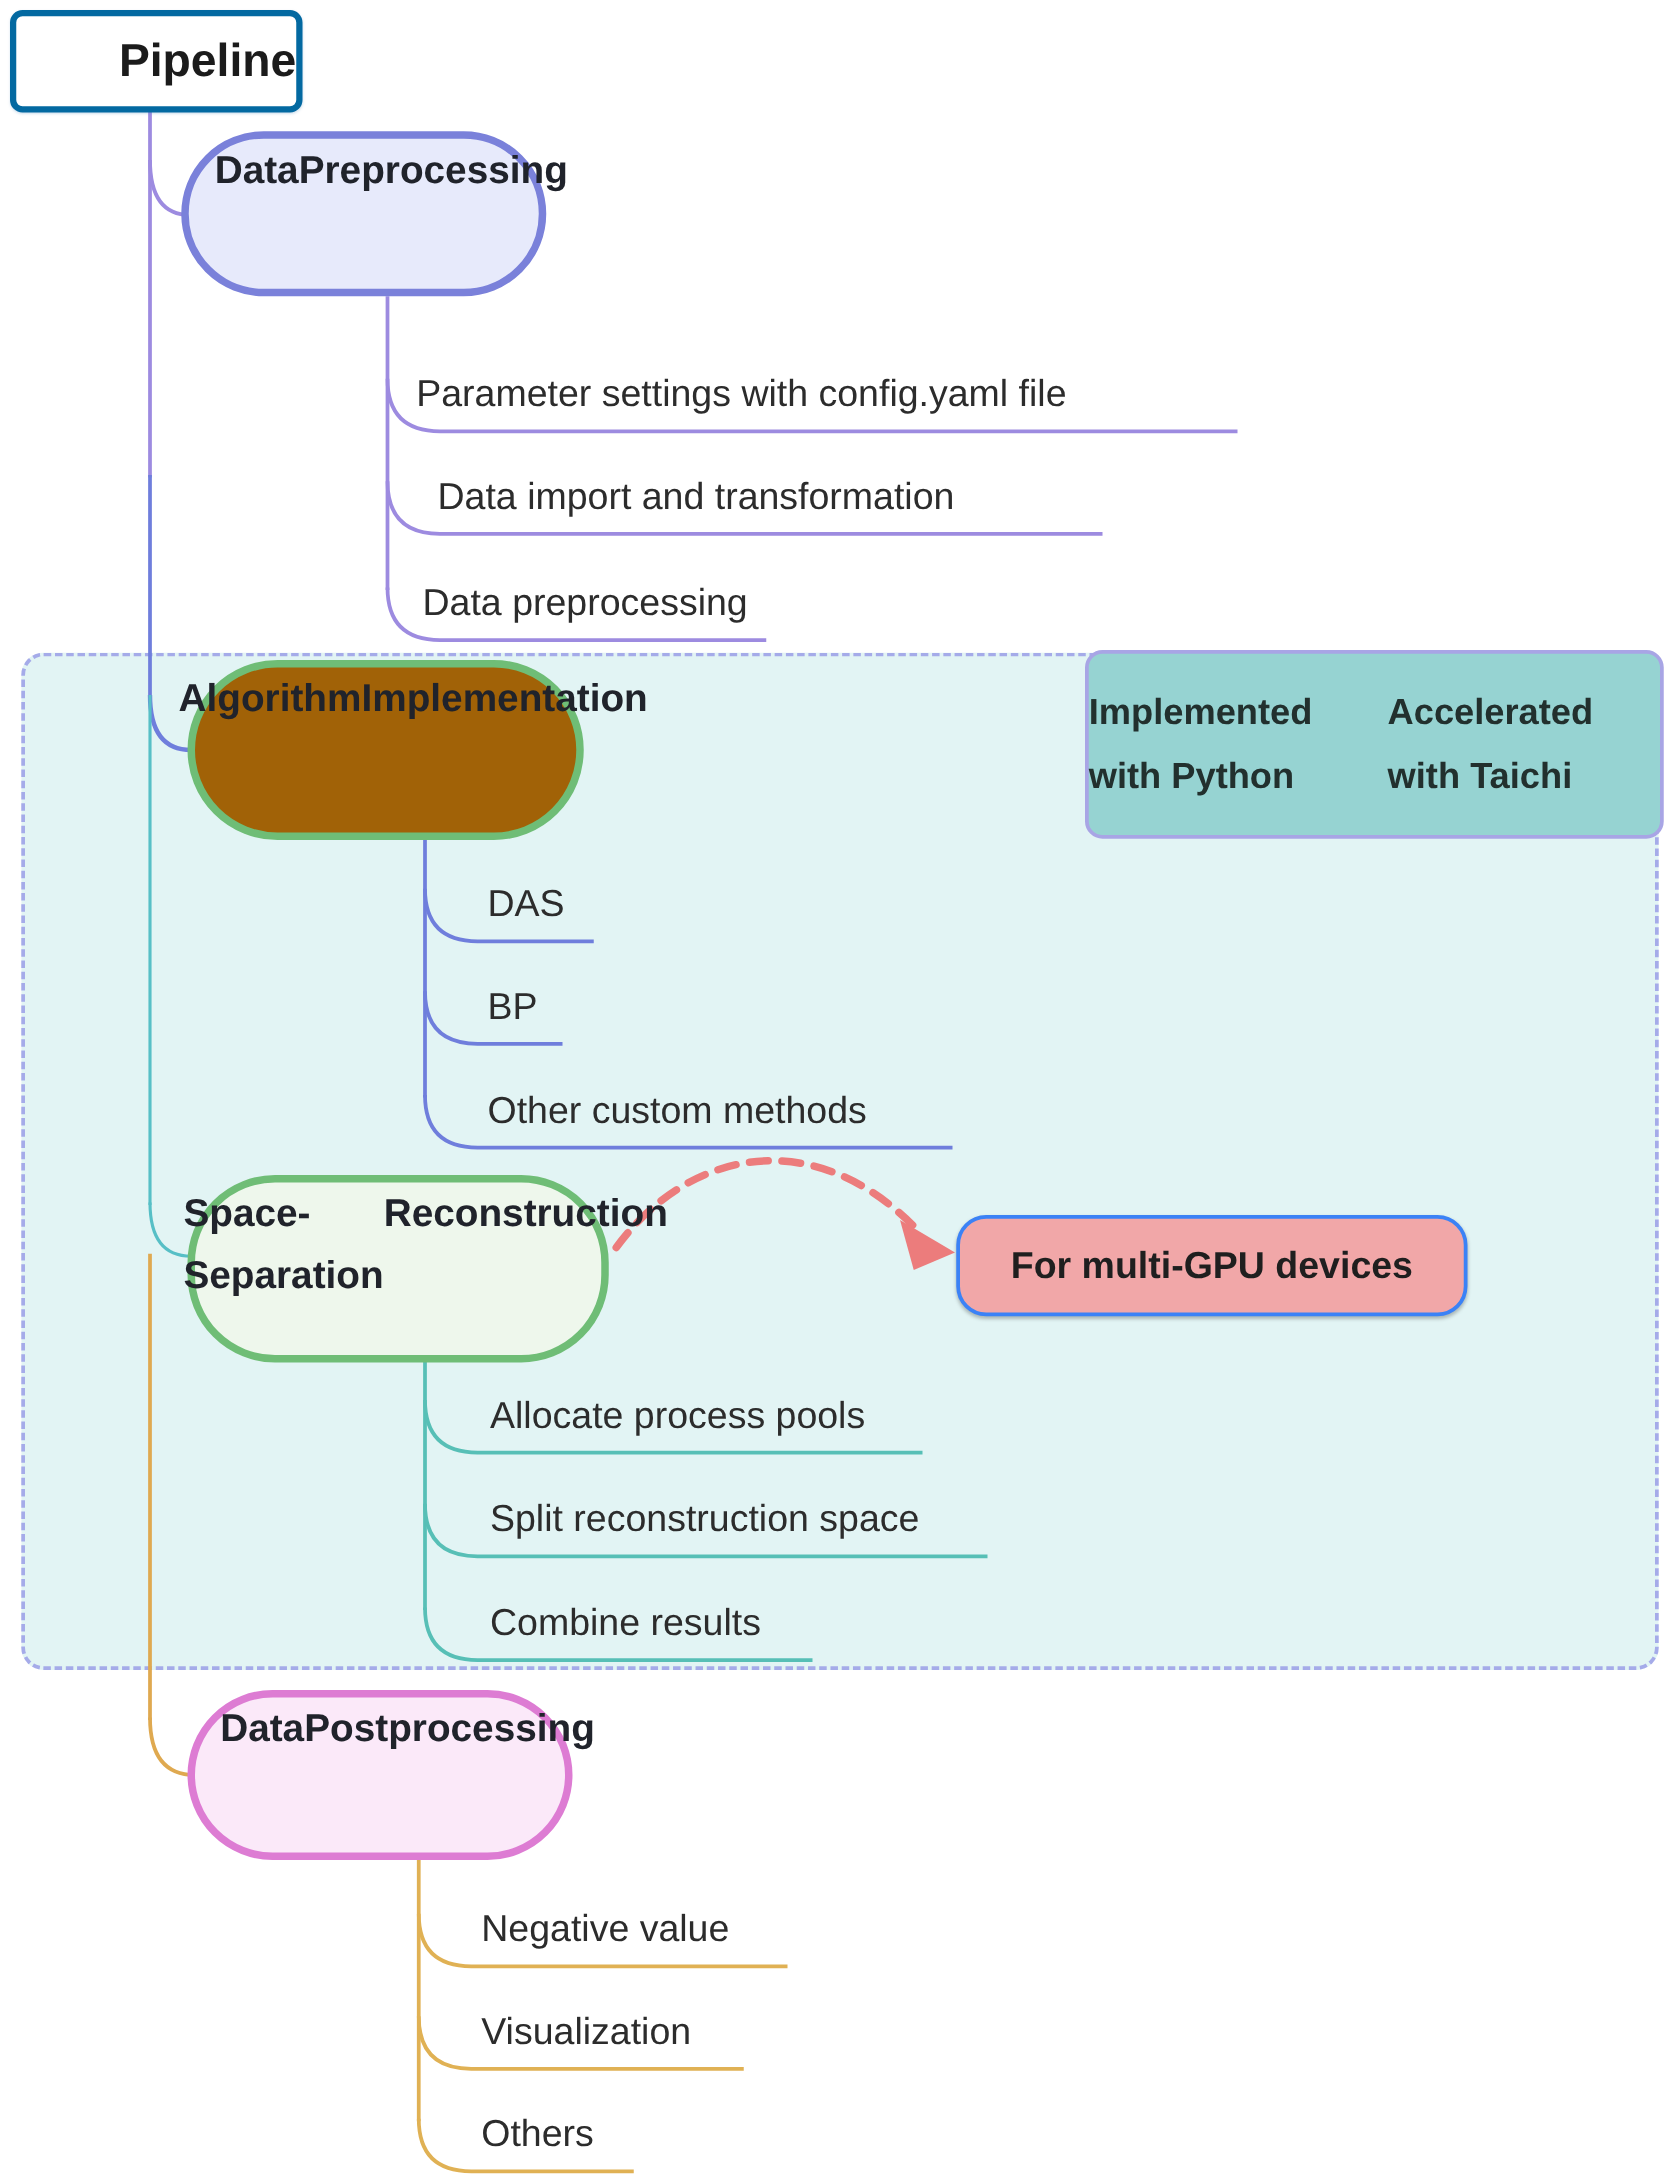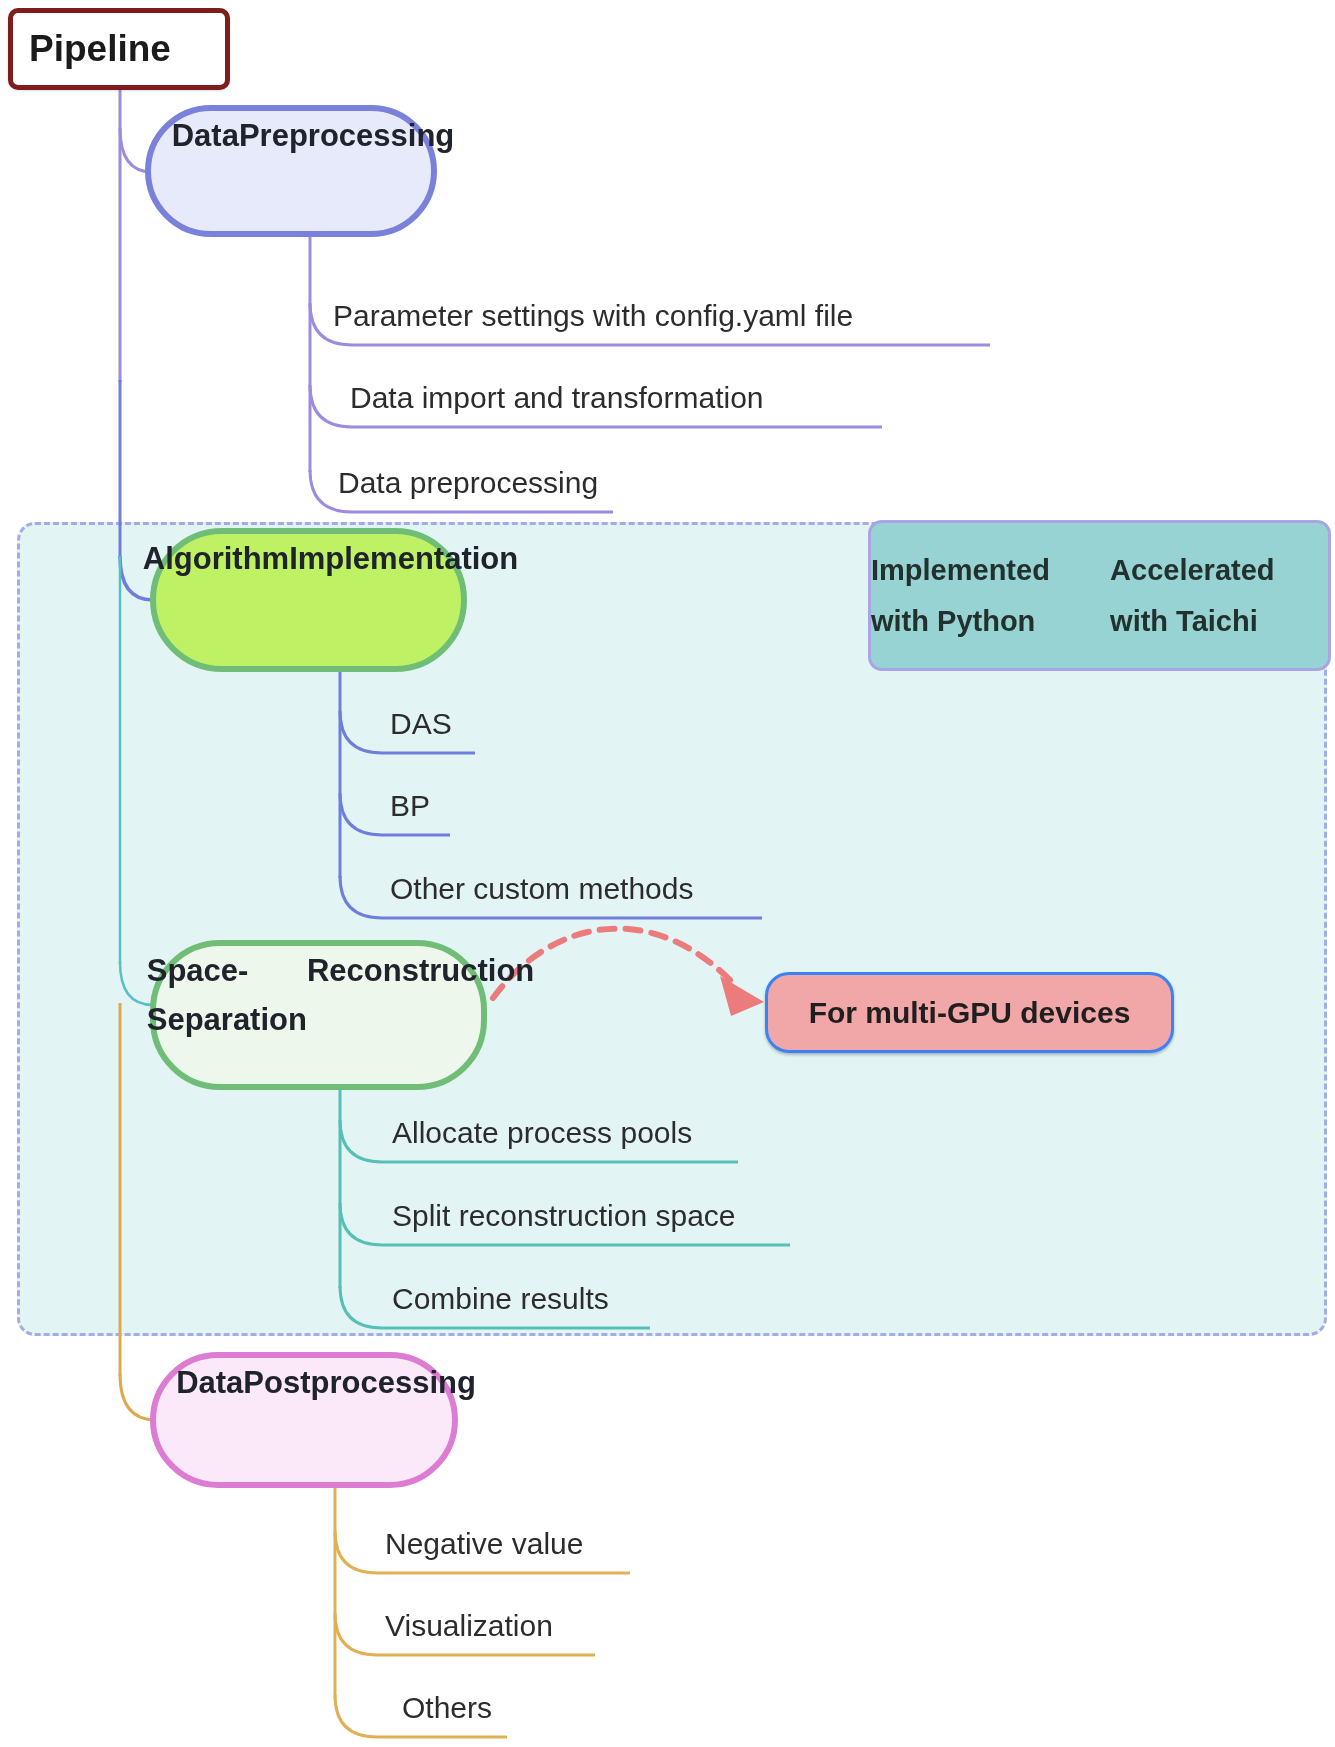--- a/index.html
+++ b/index.html
@@ -11,37 +11,37 @@
   
   #dashed-region{
     left:17px;top:522px;width:1304px;height:808px;
     background:#E2F4F4;border:3px dashed #A5ABE9;border-radius:18px;
     z-index:1;
   }
   #connector-layer{left:0;top:0;width:1335px;height:1747px;z-index:2;}
   
   #pipeline-box{
     left:8px;top:8px;width:196px;height:72px;background:#ffffff;
-    border:5px solid #7f1d1d;border-radius:10px;display:flex;align-items:center;
-    padding-left:16px;z-index:3;box-shadow:0 1px 2px rgba(80,140,190,.25);
+    border:5px solid #0369a1;border-radius:10px;display:flex;align-items:center;
+    padding-left:28px;z-index:3;box-shadow:0 1px 2px rgba(80,140,190,.25);justify-content:flex-end;
   }
   #pipeline-box .t{font-size:37px;font-weight:bold;color:#1b1b1b;}
   
   .pill{
     display:flex;flex-direction:row;justify-content:center;
     padding-left:44px;z-index:3;box-sizing:border-box;
   }
   .pill .t{font-size:31px;font-weight:bold;color:#20232b;line-height:49px;}
   #pill-preprocessing{
     left:145px;top:105px;width:292px;height:132px;
     background:#E7EAFB;border:6px solid #7A81DA;border-radius:66px;
   }
   #pill-algorithm{
     left:150px;top:528px;width:317px;height:144px;
-    background:#bef264;border:6px solid #6FBD76;border-radius:72px;
+    background:#a16207;border:6px solid #6FBD76;border-radius:72px;
   }
   #pill-spacesep{
     left:150px;top:940px;width:337px;height:150px;
     background:#EEF7EC;border:6px solid #6FBD76;border-radius:70px;
   }
   #pill-postprocessing{
     left:150px;top:1352px;width:308px;height:136px;
     background:#FBE9F9;border:6px solid #DD7CD3;border-radius:68px;
   }
   
@@ -154,15 +154,15 @@
   <div class="abs item" style="left:390px;top:704px;">DAS</div>
   <div class="abs item" style="left:390px;top:786px;">BP</div>
   <div class="abs item" style="left:390px;top:869px;">Other custom methods</div>
 
   <div class="abs item" style="left:392px;top:1113px;">Allocate process pools</div>
   <div class="abs item" style="left:392px;top:1196px;">Split reconstruction space</div>
   <div class="abs item" style="left:392px;top:1279px;">Combine results</div>
 
   <div class="abs item" style="left:385px;top:1524px;">Negative value</div>
   <div class="abs item" style="left:385px;top:1606px;">Visualization</div>
-  <div class="abs item" style="left:385px;top:1688px;margin-left:17px;">Others</div>
+  <div class="abs item" style="left:385px;top:1688px;">Others</div>
 
 </div>
 
 </body></html>

